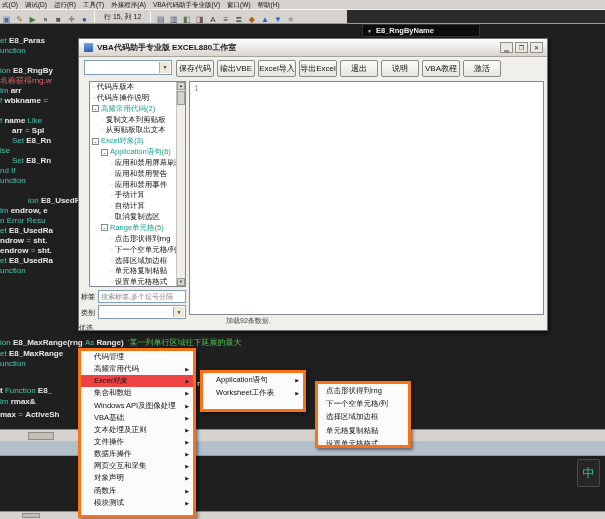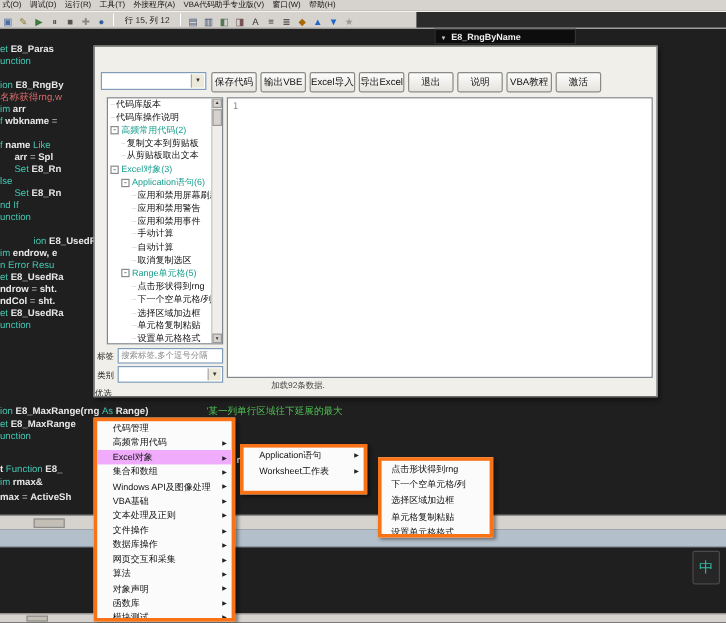--- a/index.html
+++ b/index.html
@@ -20,21 +20,21 @@
     border:1px solid #333;color:#eee;font-size:7.5px;font-weight:bold;line-height:11px;z-index:4;white-space:nowrap;}
   .procbox .arr{color:#ccc;font-size:5px;margin:0 4px 0 4px;}
 
   
   .code-pane{position:absolute;left:0;top:0;width:605px;height:519px;z-index:1;}
   .code-line{position:absolute;font-family:"DejaVu Sans Mono",monospace;font-size:8px;line-height:10px;white-space:pre;}
   .seg-kw{color:#45c6b1;}
   .seg-id{color:#e8e8e8;font-weight:bold;}
   .seg-op{color:#b8b8b8;}
   .seg-red{color:#d96a6a;}
-  .seg-grn{color:#4fc153;padding-left:44px;}
+  .seg-grn{color:#4fc153;}
 
   
   .hscroll{position:absolute;left:0;top:429px;width:605px;height:12px;background:#d6d3ce;border-top:1px solid #8d8d89;z-index:2;}
   .hscroll .thumb{position:absolute;left:28px;top:2px;width:26px;height:8px;background:#c3bfb7;border:1px solid #8d8d89;}
   .band{position:absolute;left:0;top:441px;width:605px;height:15px;background:#b3bfca;border-bottom:1px solid #8d99a4;z-index:2;}
   .bscroll{position:absolute;left:0;top:511px;width:605px;height:8px;background:#d6d3ce;border-top:1px solid #8d8d89;z-index:2;}
   .bscroll .thumb{position:absolute;left:22px;top:1px;width:18px;height:5px;background:#c3bfb7;border:1px solid #8d8d89;}
   .center-btn{position:absolute;left:577px;top:459px;width:23px;height:28px;background:#262626;
     border:1px solid #4a4a4a;border-radius:2px;color:#2fbfa8;font-size:12px;line-height:26px;text-align:center;z-index:3;}
 
@@ -75,21 +75,21 @@
 
   
   .menu{position:absolute;background:#fbfbfb;border:3px solid #f97316;box-shadow:2px 2px 3px rgba(0,0,0,.45);z-index:30;overflow:hidden;}
   .menu-main{left:78px;top:348px;width:118px;height:170px;}
   .menu-sub1{left:200px;top:370px;width:106px;height:42px;}
   .menu-sub2{left:315px;top:381px;width:96px;height:67px;}
   .mrow{position:relative;display:flex;align-items:center;padding-left:13px;color:#111;white-space:nowrap;}
   .menu-main .mrow{height:12.15px;font-size:7.5px;}
   .menu-sub1 .mrow,.menu-sub2 .mrow{height:13.3px;font-size:7.5px;}
   .menu-sub2 .mrow{padding-left:8px;}
-  .mrow.sel{background:#f0abfc;}
+  .mrow.sel{background:#ef4444;font-style:italic;}
   .marrow{position:absolute;right:4px;font-size:5px;color:#222;}
 </style>
 </head>
 <body>
 
 <div class="screen">
 
   <div class="code-pane">
       <div class="code-line" style="top: 36px; left: 0px;"><span class="seg-kw">et </span><span class="seg-id">E8_Paras</span></div>
       <div class="code-line" style="top: 46px; left: 0px;"><span class="seg-kw">unction</span></div>
@@ -102,21 +102,21 @@
       <div class="code-line" style="top: 136px; left: 12px;"><span class="seg-kw">Set </span><span class="seg-id">E8_Rn</span></div>
       <div class="code-line" style="top: 146px; left: 0px;"><span class="seg-kw">lse</span></div>
       <div class="code-line" style="top: 156px; left: 12px;"><span class="seg-kw">Set </span><span class="seg-id">E8_Rn</span></div>
       <div class="code-line" style="top: 166px; left: 0px;"><span class="seg-kw">nd If</span></div>
       <div class="code-line" style="top: 176px; left: 0px;"><span class="seg-kw">unction</span></div>
       <div class="code-line" style="top: 196px; left: 0px; padding-left: 28px;"><span class="seg-kw">ion </span><span class="seg-id">E8_UsedR</span></div>
       <div class="code-line" style="top: 206px; left: 0px;"><span class="seg-kw">im </span><span class="seg-id">endrow, e</span></div>
       <div class="code-line" style="top: 216px; left: 0px;"><span class="seg-kw">n Error Resu</span></div>
       <div class="code-line" style="top: 226px; left: 0px;"><span class="seg-kw">et </span><span class="seg-id">E8_UsedRa</span></div>
       <div class="code-line" style="top: 236px; left: 0px;"><span class="seg-id">ndrow</span><span class="seg-op"> = </span><span class="seg-id">sht.</span></div>
-      <div class="code-line" style="top: 246px; left: 0px;"><span class="seg-id">ndCol</span><span class="seg-op"> = </span><span class="seg-id">sht.</span></div>
+      <div class="code-line" style="top: 246px; left: 0px;"><span class="seg-id">endrow</span><span class="seg-op"> = </span><span class="seg-id">sht.</span></div>
       <div class="code-line" style="top: 256px; left: 0px;"><span class="seg-kw">et </span><span class="seg-id">E8_UsedRa</span></div>
       <div class="code-line" style="top: 266px; left: 0px;"><span class="seg-kw">unction</span></div>
       <div class="code-line" style="top: 338px; left: 0px;"><span class="seg-kw">ion </span><span class="seg-id">E8_MaxRange(rng </span><span class="seg-kw">As </span><span class="seg-id">Range)</span><span class="seg-grn">  '某一列单行区域往下延展的最大</span></div>
       <div class="code-line" style="top: 349px; left: 0px;"><span class="seg-kw">et </span><span class="seg-id">E8_MaxRange</span></div>
       <div class="code-line" style="top: 349px; left: 197px; margin-top: 30px;"><span class="seg-id">rng) </span><span class="seg-op">- </span><span class="seg-id">rng(1).Row </span><span class="seg-op">+ </span><span class="seg-id">1)</span></div>
       <div class="code-line" style="top: 359px; left: 0px;"><span class="seg-kw">unction</span></div>
       <div class="code-line" style="top: 386px; left: 0px;"><span class="seg-id">t </span><span class="seg-kw">Function </span><span class="seg-id">E8_</span></div>
       <div class="code-line" style="top: 397px; left: 0px;"><span class="seg-kw">im </span><span class="seg-id">rmax&amp;</span></div>
       <div class="code-line" style="top: 410px; left: 0px;"><span class="seg-id">max </span><span class="seg-op">= </span><span class="seg-id">ActiveSh</span></div>
     </div>
@@ -139,20 +139,29 @@
   <div class="hscroll">
     <div class="thumb"></div>
   </div>
   <div class="band"></div>
   <div class="bscroll">
     <div class="thumb"></div>
   </div>
   <div class="center-btn">中</div>
 
   <div class="dialog">
+    <div class="titlebar">
+      <span class="dlg-icon"></span>
+      <span class="dlg-title">VBA代码助手专业版  EXCEL880工作室</span>
+      <span class="wbtns">
+          <span class="wbtn">▁</span>
+          <span class="wbtn">❐</span>
+          <span class="wbtn">✕</span>
+        </span>
+    </div>
 
     <div class="dlg-combo">
       <span class="combo-arrow">▼</span>
     </div>
     <div class="dlg-toolbar">
         <button class="dbtn">保存代码</button>
         <button class="dbtn">输出VBE</button>
         <button class="dbtn">Excel导入</button>
         <button class="dbtn">导出Excel</button>
         <button class="dbtn">退出</button>
@@ -237,24 +246,20 @@
       </div>
       <div class="mrow">
         <span class="mlabel">数据库操作</span>
         <span class="marrow">▶</span>
       </div>
       <div class="mrow">
         <span class="mlabel">网页交互和采集</span>
         <span class="marrow">▶</span>
       </div>
       <div class="mrow">
-        <span class="mlabel">算法</span>
-        <span class="marrow">▶</span>
-      </div>
-      <div class="mrow">
         <span class="mlabel">对象声明</span>
         <span class="marrow">▶</span>
       </div>
       <div class="mrow">
         <span class="mlabel">函数库</span>
         <span class="marrow">▶</span>
       </div>
       <div class="mrow">
         <span class="mlabel">模块测试</span>
         <span class="marrow">▶</span>

